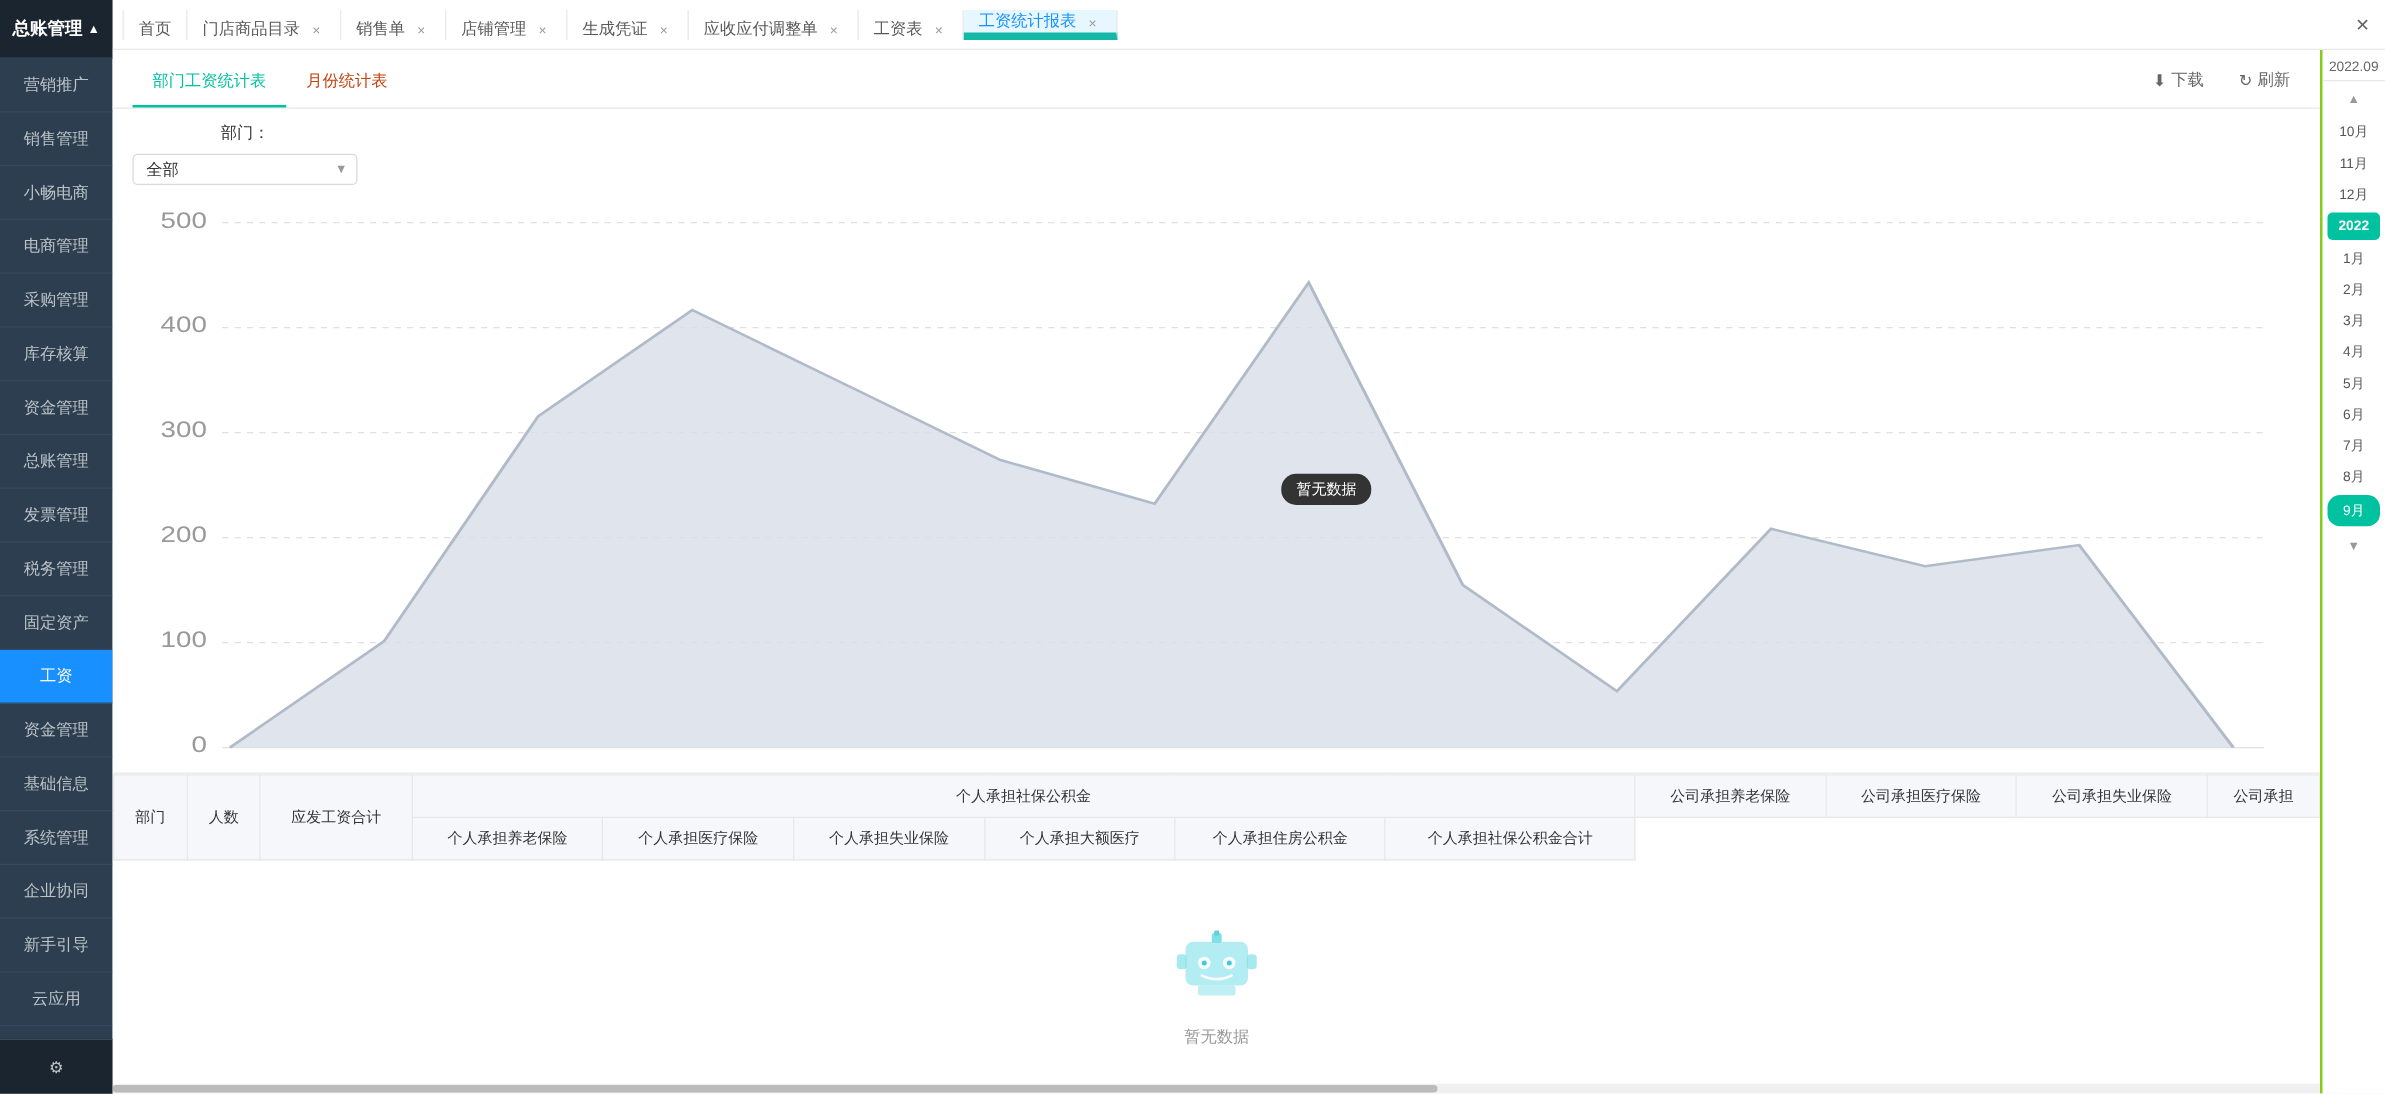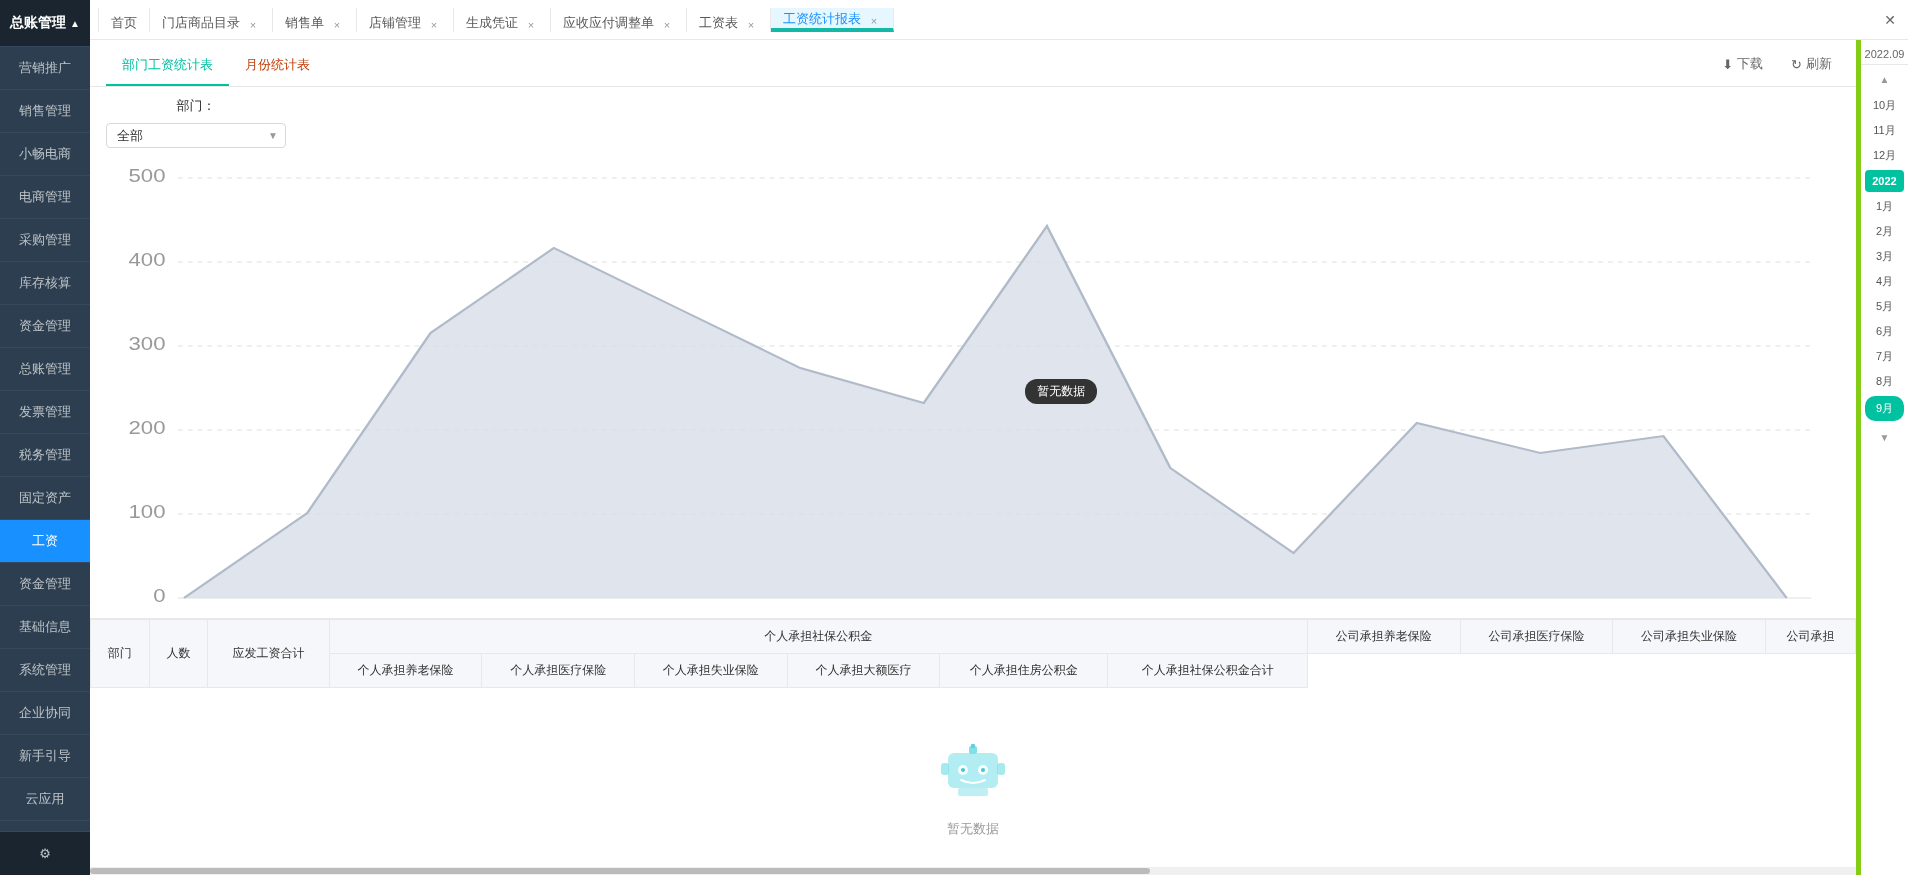--- a/index.html
+++ b/index.html
@@ -75,21 +75,21 @@
       padding: 0 12px;
       height: 24px;
       font-size: 13px;
       color: #595959;
       cursor: pointer;
       border-right: 1px solid #e8e8e8;
       white-space: nowrap;
       gap: 4px;
     }
     .tab-item:first-child { border-left: 1px solid #e8e8e8; }
-    .tab-item.active { background: #e6f7ff; color: #1890ff; border-bottom: 4px solid #14b8a6; }
+    .tab-item.active { background: #e6f7ff; color: #1890ff; border-bottom: 6px solid #14b8a6; }
     .tab-close {
       font-size: 11px;
       color: #999;
       margin-left: 2px;
       border-radius: 50%;
       width: 14px;
       height: 14px;
       display: flex;
       align-items: center;
       justify-content: center;
@@ -263,21 +263,21 @@
     }
     .no-data-icon {
       width: 80px;
       height: 80px;
     }
 
     
     .time-panel {
       width: 52px;
       background: #fff;
-      border-left: 5px solid #84cc16;
+      border-left: 2px solid #84cc16;
       display: flex;
       flex-direction: column;
       align-items: center;
       padding: 4px 0;
       overflow-y: auto;
       flex-shrink: 0;
     }
     .time-current-label {
       font-size: 11px;
       color: #666;

